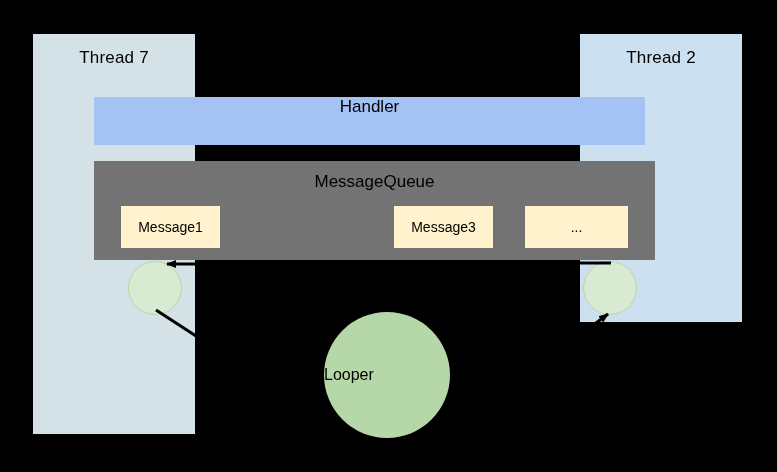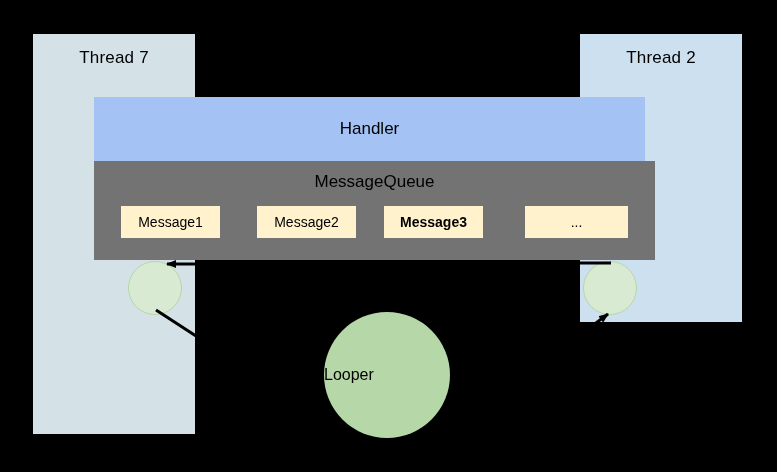--- a/index.html
+++ b/index.html
@@ -41,24 +41,24 @@
     text-align: center;
     font-size: 17px;
     color: #000000;
     letter-spacing: 0.2px;
   }
   #handler-box {
     position: absolute;
     left: 94px;
     top: 97px;
     width: 551px;
-    height: 64px;
+    height: 48px;
     box-sizing: border-box;
     display: flex;
-    align-items: center;
+    align-items: flex-start;
     justify-content: center;
   }
   #handler-label {
     font-size: 17px;
     color: #000000;
   }
   #messagequeue-box {
     position: absolute;
     left: 94px;
     top: 161px;
@@ -70,31 +70,31 @@
     position: absolute;
     width: 100%;
     top: 11px;
     text-align: center;
     font-size: 17px;
     color: #000000;
   }
   .message-box {
     position: absolute;
     top: 45px;
-    height: 32px;
+    height: 42px;
     box-sizing: border-box;
     display: flex;
     align-items: center;
     justify-content: center;
     font-size: 14px;
     color: #000000;
   }
   #message-0 { left: 27px;  width: 99px; }
   #message-1 { left: 163px; width: 99px; }
-  #message-2 { left: 290px; width: 99px; font-weight: bold; }
+  #message-2 { left: 300px; width: 99px; }
   #message-3 { left: 431px; width: 103px; }
   .circle-small {
     position: absolute;
     width: 54px;
     height: 54px;
     border-radius: 50%;
     box-sizing: border-box;
   }
   #thread1-circle { left: 128px; top: 261px; }
   #thread2-circle { left: 583px; top: 261px; }
@@ -136,21 +136,20 @@
     <div class="thread-label">Thread 2</div>
   </div>
 
   <div id="handler-box" style="background: rgb(164, 194, 244);">
     <div id="handler-label">Handler</div>
   </div>
 
   <div id="messagequeue-box" style="background: #737373;">
     <div id="messagequeue-label">MessageQueue</div>
     <div class="message-box" id="message-0" style="background: rgb(255, 242, 204);">Message1</div>
-    <div class="message-box" id="message-1" style="background: rgb(255, 242, 204);">Message2</div>
     <div class="message-box" id="message-2" style="background: rgb(255, 242, 204);">Message3</div>
     <div class="message-box" id="message-3" style="background: rgb(255, 242, 204);">...</div>
   </div>
 
   <div class="circle-small" id="thread1-circle" style="background: rgb(217, 234, 211); border: 1px solid rgb(182, 215, 168);"></div>
 
   <div class="circle-small" id="thread2-circle" style="background: rgb(217, 234, 211); border: 1px solid rgb(182, 215, 168);"></div>
 
   <div id="looper-circle" style="background: rgb(182, 215, 168);">
     <div id="looper-label">Looper</div>

